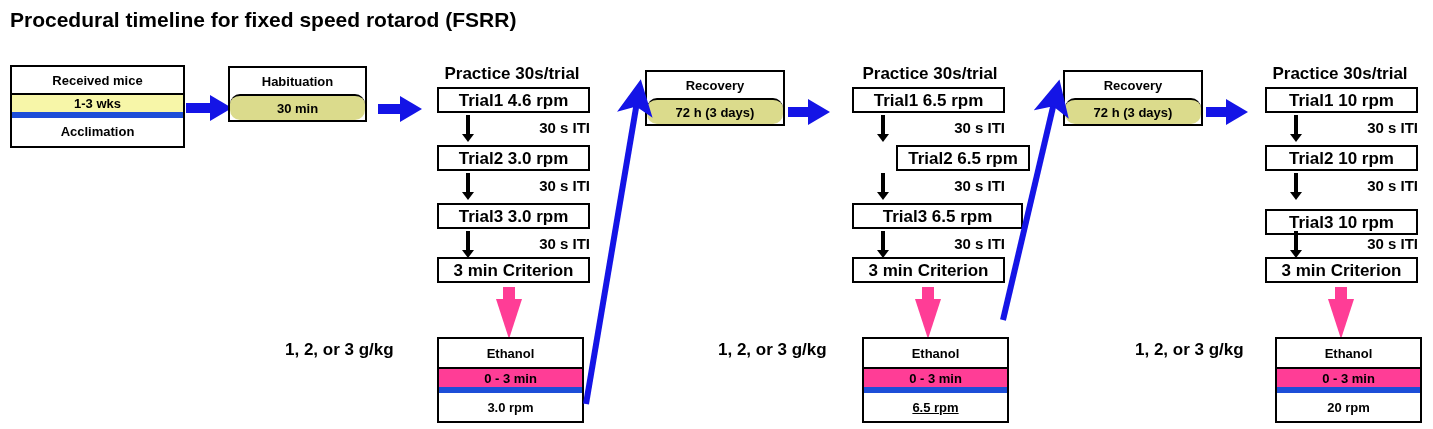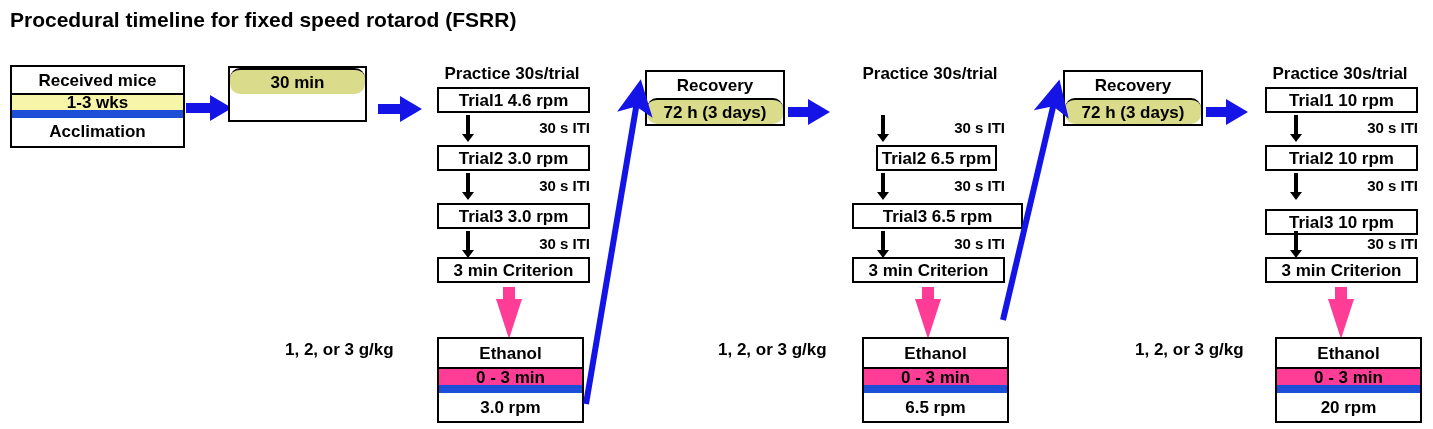--- a/index.html
+++ b/index.html
@@ -14,28 +14,28 @@
     position:absolute;left:10px;top:8px;
     font-size:21px;font-weight:bold;letter-spacing:0px;
     white-space:nowrap;
   }
 
   
   .box{position:absolute;border:2px solid #000;background:#fff;box-sizing:border-box;}
   .band{
     box-sizing:border-box;
     text-align:center;
-    font-size:17px;font-weight:bold;
+    font-size:13px;font-weight:bold;
     line-height:1;
     display:flex;align-items:center;justify-content:center;
     white-space:nowrap;
     background:#fff;
   }
   .band.sep{border-top:2px solid #000;}
-  .band.sepb{border-bottom:8px solid #1d4ed8;}
+  .band.sepb{border-bottom:6px solid #1d4ed8;}
   .yellow-pale{background:#f7f6a8;}
   .yellow-olive{background:#dbdb8c;border-radius:10px;}
   .pink{background:#ff3d96;}
 
   
   .tbox{
     position:absolute;border:2px solid #000;background:#fff;box-sizing:border-box;
     display:flex;align-items:center;justify-content:center;
     font-size:17px;font-weight:bold;white-space:nowrap;line-height:1;
   }
@@ -92,20 +92,21 @@
     <div class="band yellow-pale sep sepb" style="height:25px;">1-3 wks</div>
     <div class="band" style="height:26px;">Acclimation</div>
   </div>
 
   <div class="bluearrow" style="left:186px;top:95px;width:46px;height:26px;">
     <div class="stem" style="width:26px;height:10px;top:8px;"></div>
     <div class="head" style="left:24px;"></div>
   </div>
 
   <div class="box" style="left:228px;top:66px;width:139px;height:56px;">
+    <div class="band" style="height:26px;">Habituation</div>
     <div class="band yellow-olive sep" style="height:26px;">30 min</div>
   </div>
 
   <div class="bluearrow" style="left:378px;top:96px;width:44px;height:26px;">
     <div class="stem" style="width:24px;height:10px;top:8px;"></div>
     <div class="head" style="left:22px;"></div>
   </div>
 
   <div class="colhead" style="left:430px;top:64px;width:164px;">Practice 30s/trial</div>
 
@@ -150,27 +151,28 @@
     <div class="band yellow-olive sep" style="height:26px;">72 h (3 days)</div>
   </div>
 
   <div class="bluearrow" style="left:788px;top:99px;width:44px;height:26px;">
     <div class="stem" style="width:22px;height:10px;top:8px;"></div>
     <div class="head" style="left:20px;"></div>
   </div>
 
   <div class="colhead" style="left:848px;top:64px;width:164px;">Practice 30s/trial</div>
 
+  <div class="tbox" style="left:852px;top:87px;width:153px;height:26px;">Trial1  6.5 rpm</div>
   <div class="downarrow" style="left:877px;top:115px;height:28px;">
     <div class="stem" style="height:20px;"></div>
       <div class="head" style="top:19px;"></div>
   </div>
   <div class="iti" style="left:895px;top:119px;width:110px;">30 s ITI</div>
 
-  <div class="tbox" style="left:876px;top:145px;width:121px;height:26px;">Trial2  6.5 rpm</div>
+  <div class="tbox" style="left:896px;top:145px;width:134px;height:26px;">Trial2  6.5 rpm</div>
   <div class="downarrow" style="left:877px;top:173px;height:28px;">
     <div class="stem" style="height:20px;"></div>
       <div class="head" style="top:19px;"></div>
   </div>
   <div class="iti" style="left:895px;top:177px;width:110px;">30 s ITI</div>
 
   <div class="tbox" style="left:852px;top:203px;width:171px;height:26px;">Trial3  6.5 rpm</div>
   <div class="downarrow" style="left:877px;top:231px;height:28px;">
     <div class="stem" style="height:20px;"></div>
       <div class="head" style="top:19px;"></div>
@@ -182,21 +184,21 @@
   <div class="pinkarrow" style="left:915px;top:287px;width:26px;height:55px;">
     <div class="stem" style="left:7px;top:0;width:12px;height:14px;"></div>
     <div class="head" style="left:0;top:12px;"></div>
   </div>
 
   <div class="doselabel" style="left:718px;top:340px;">1, 2, or 3 g/kg</div>
 
   <div class="box" style="left:862px;top:337px;width:147px;height:86px;">
     <div class="band" style="height:28px;">Ethanol</div>
     <div class="band pink sep sepb" style="height:26px;">0 - 3 min</div>
-    <div class="band" style="height:28px;">6.5 rpm</div>
+    <div class="band" style="height:28px;text-decoration:underline;">6.5 rpm</div>
   </div>
 
   <div class="box" style="left:1063px;top:70px;width:140px;height:56px;">
     <div class="band" style="height:26px;">Recovery</div>
     <div class="band yellow-olive sep" style="height:26px;">72 h (3 days)</div>
   </div>
 
   <div class="bluearrow" style="left:1206px;top:99px;width:44px;height:26px;">
     <div class="stem" style="width:22px;height:10px;top:8px;"></div>
     <div class="head" style="left:20px;"></div>

